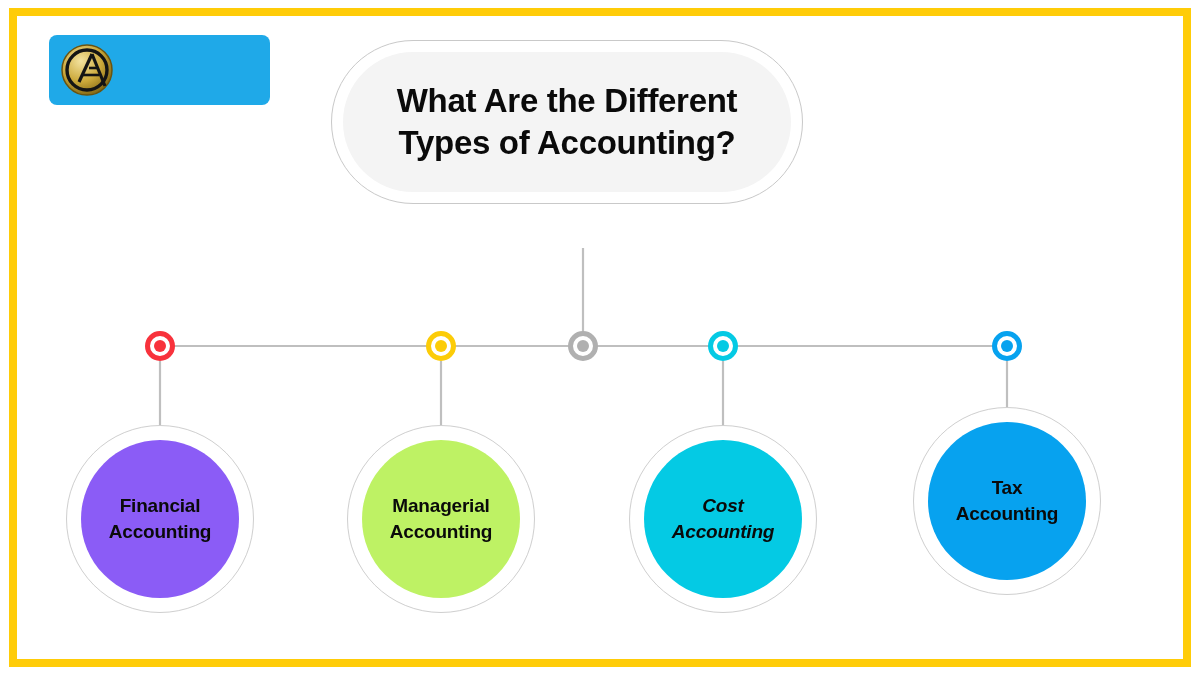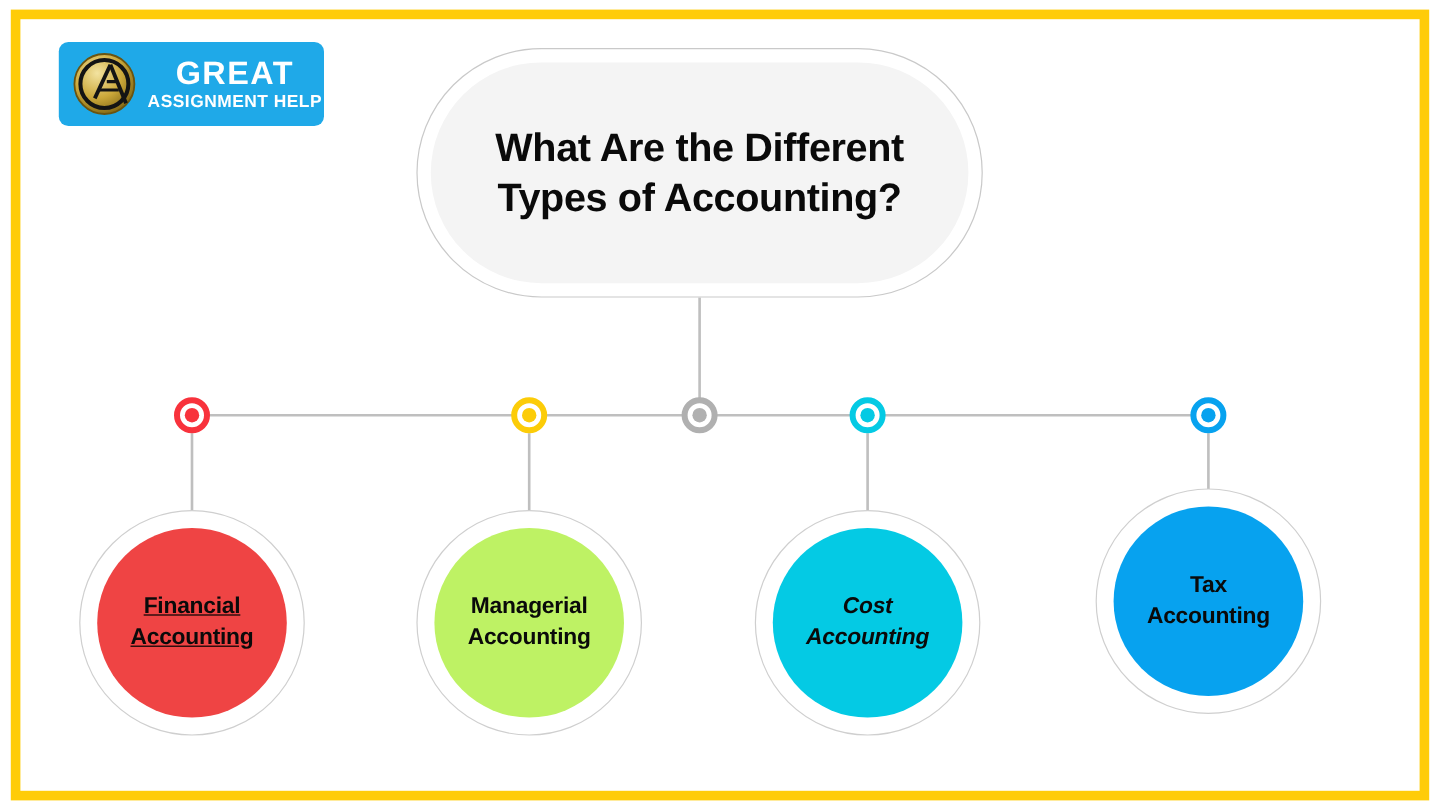--- a/index.html
+++ b/index.html
@@ -71,24 +71,24 @@
     color: #ffffff;
     font-size: 14.5px;
     font-weight: bold;
     letter-spacing: 0.4px;
     margin-top: 3px;
   }
 
   
   .title-pill {
     position: absolute;
-    left: 347px;
+    left: 331px;
     top: 40px;
     width: 472px;
-    height: 208px;
+    height: 164px;
     border: 1.4px solid #c9c9c9;
     border-radius: 104px;
     box-sizing: border-box;
     background: #ffffff;
   }
   .title-pill-inner {
     position: absolute;
     left: 11px;
     top: 11px;
     right: 11px;
@@ -187,24 +187,20 @@
           </radialGradient>
         </defs>
         <circle cx="28" cy="28" r="25" fill="url(#coinGrad)" stroke="#6a5410" stroke-width="1.5"></circle>
         <circle cx="28" cy="28" r="20" fill="none" stroke="#141414" stroke-width="3.4"></circle>
         <path d="M33 12 L46 44" stroke="#141414" stroke-width="3.2" fill="none"></path>
         <path d="M20 40 L33 12" stroke="#141414" stroke-width="3.2" fill="none"></path>
         <path d="M23.5 33 L40 33" stroke="#141414" stroke-width="2.6" fill="none"></path>
         <path d="M30 26 h9" stroke="#141414" stroke-width="2.6" fill="none"></path>
       </svg>
     </div>
-    <div class="logo-text">
-      <span class="logo-title">GREAT</span>
-      <span class="logo-sub">ASSIGNMENT HELP</span>
-    </div>
   </div>
 
   <div class="title-pill">
     <div class="title-pill-inner">
       <div class="title-text">What Are the Different Types of Accounting?</div>
     </div>
   </div>
 
   <svg class="connectors">
 
@@ -232,21 +228,21 @@
 
   <div class="node" style="left:708px; top:331px; border:5px solid #04CAE4;">
     <div class="node-dot" style="background:#04CAE4;"></div>
   </div>
 
   <div class="node" style="left:992px; top:331px; border:5px solid #07A2EF;">
     <div class="node-dot" style="background:#07A2EF;"></div>
   </div>
 
   <div class="cat" style="left:66px; top:425px;">
-    <div class="cat-fill" style="background:#ef4444;text-decoration:underline;">
+    <div class="cat-fill" style="background:#8b5cf6;">
       <span class="cat-label">Financial
 Accounting</span>
     </div>
   </div>
 
   <div class="cat" style="left:347px; top:425px;">
     <div class="cat-fill" style="background:#bef264;">
       <span class="cat-label">Managerial
 Accounting</span>
     </div>

